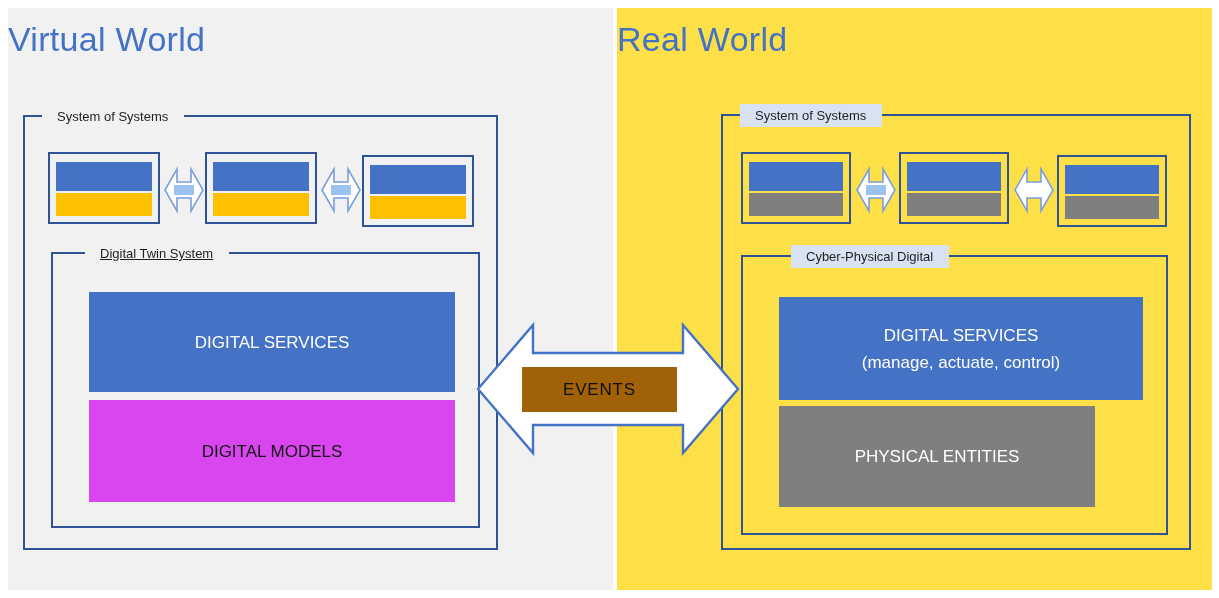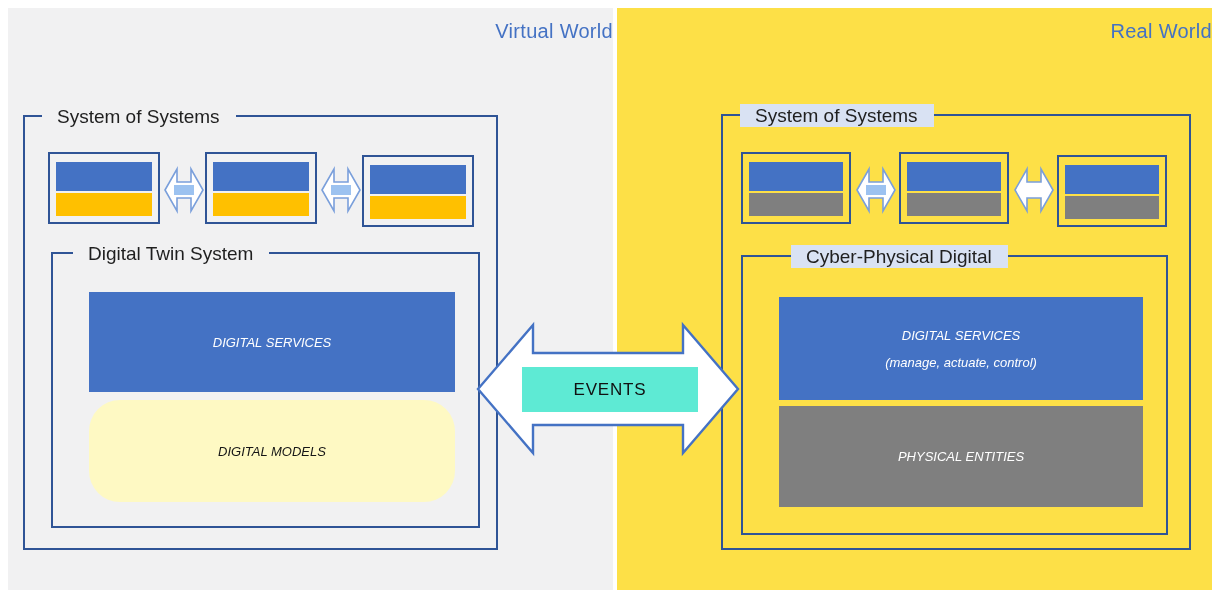--- a/index.html
+++ b/index.html
@@ -15,49 +15,49 @@
   }
 
   .panel { position: absolute; top: 8px; height: 582px; }
   .panel.virtual { left: 8px;   width: 605px; background: #F1F1F2; }
   .panel.real    { left: 617px; width: 595px; background: #fde047; }
 
   .world-title {
     position: absolute;
     top: 12px; left: 0;
     width: 100%;
-    text-align: right;
-    font-size: 20px;
+    text-align: left;
+    font-size: 34px;
     color: #4472C4;
     letter-spacing: 0.3px;
   }
 
   .frame {
     position: absolute;
     border: 2px solid #2F5496;
   }
   .frame-label {
     position: absolute;
     top: -12px;
     line-height: 23px;
-    font-size: 19px;
+    font-size: 13px;
     color: #1f1f1f;
     white-space: nowrap;
     padding: 0 16px 0 15px;
   }
   .panel.virtual .frame-label { background: #F1F1F2; }
   .panel.real    .frame-label { background: #D9E2F3; }
 
   
   .sos-virtual { left: 15px;  top: 107px; width: 475px; height: 435px; }
   .dt-frame    { left: 43px;  top: 244px; width: 429px; height: 276px; }
   .sos-real    { left: 104px; top: 106px; width: 470px; height: 436px; }
   .cps-frame   { left: 124px; top: 247px; width: 427px; height: 280px; }
   .sos-virtual .frame-label { left: 17px; }
-  .dt-frame    .frame-label { left: 20px; }
+  .dt-frame    .frame-label { left: 32px; text-decoration: underline; }
   .sos-real    .frame-label { left: 17px; }
   .cps-frame   .frame-label { left: 48px; }
 
   
   .mini-box {
     position: absolute;
     width: 112px; height: 72px;
     border: 2px solid #2F5496;
     display: flex;
     flex-direction: column;
@@ -72,45 +72,44 @@
   .link-arrow { position: absolute; width: 40px; height: 48px; }
 
   
   .big-box {
     position: absolute;
     display: flex;
     flex-direction: column;
     justify-content: center;
     align-items: center;
     text-align: center;
-    font-size: 13px;
+    font-size: 17px;
     line-height: 27px;
-    font-style: italic;
   }
   .big-box.blue   { background: #4472C4; color: #ffffff; }
-  .big-box.yellow { background: #fef9c3; color: #151515; border-radius: 31px; }
+  .big-box.yellow { background: #d946ef; color: #151515; }
   .big-box.gray   { background: #7F7F7F; color: #ffffff; }
 
   .svc-virtual  { left: 81px;  top: 284px; width: 366px; height: 100px; }
   .mdl-virtual  { left: 81px;  top: 392px; width: 366px; height: 102px; }
   .svc-real     { left: 162px; top: 289px; width: 364px; height: 103px; }
-  .phy-real     { left: 162px; top: 398px; width: 364px; height: 101px; }
+  .phy-real     { left: 162px; top: 398px; width: 316px; height: 101px; }
 
   
   .events-arrow {
     position: absolute;
     left: 475px; top: 320px;
     width: 266px; height: 138px;
     z-index: 5;
   }
   .events-label-box {
     position: absolute;
     left: 522px; top: 367px;
-    width: 176px; height: 45px;
-    background: #5eead4;
+    width: 155px; height: 45px;
+    background: #a16207;
     display: flex;
     align-items: center;
     justify-content: center;
     font-size: 17px;
     letter-spacing: 0.8px;
     color: #111111;
     z-index: 6;
   }
 </style>
 </head>

